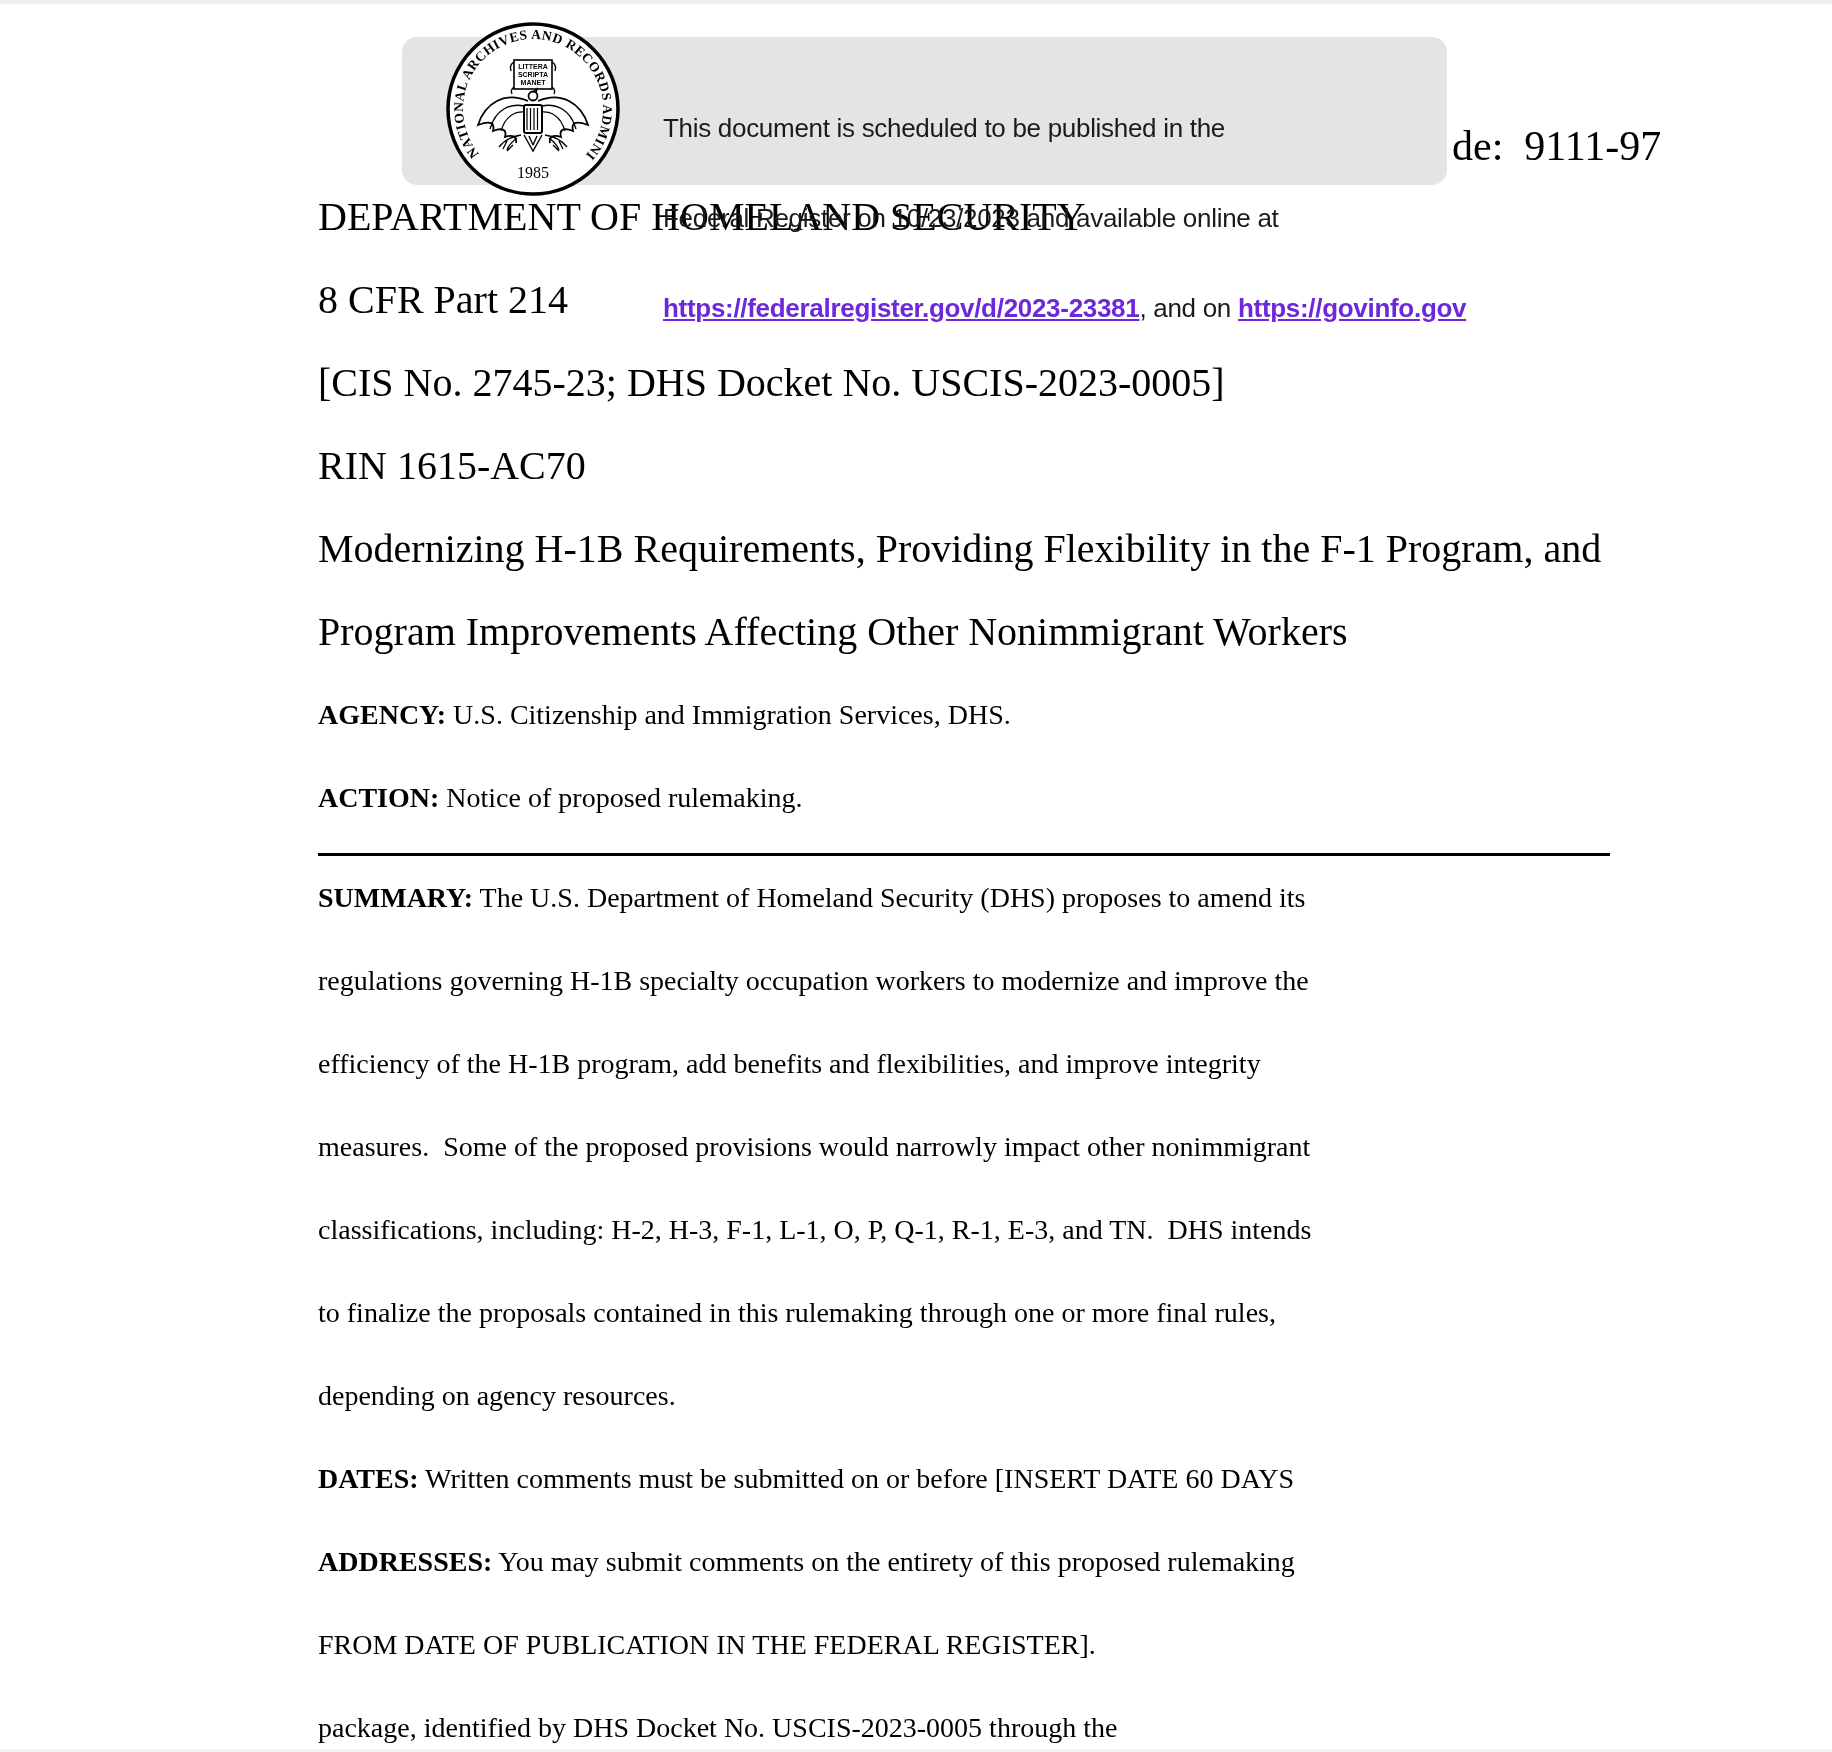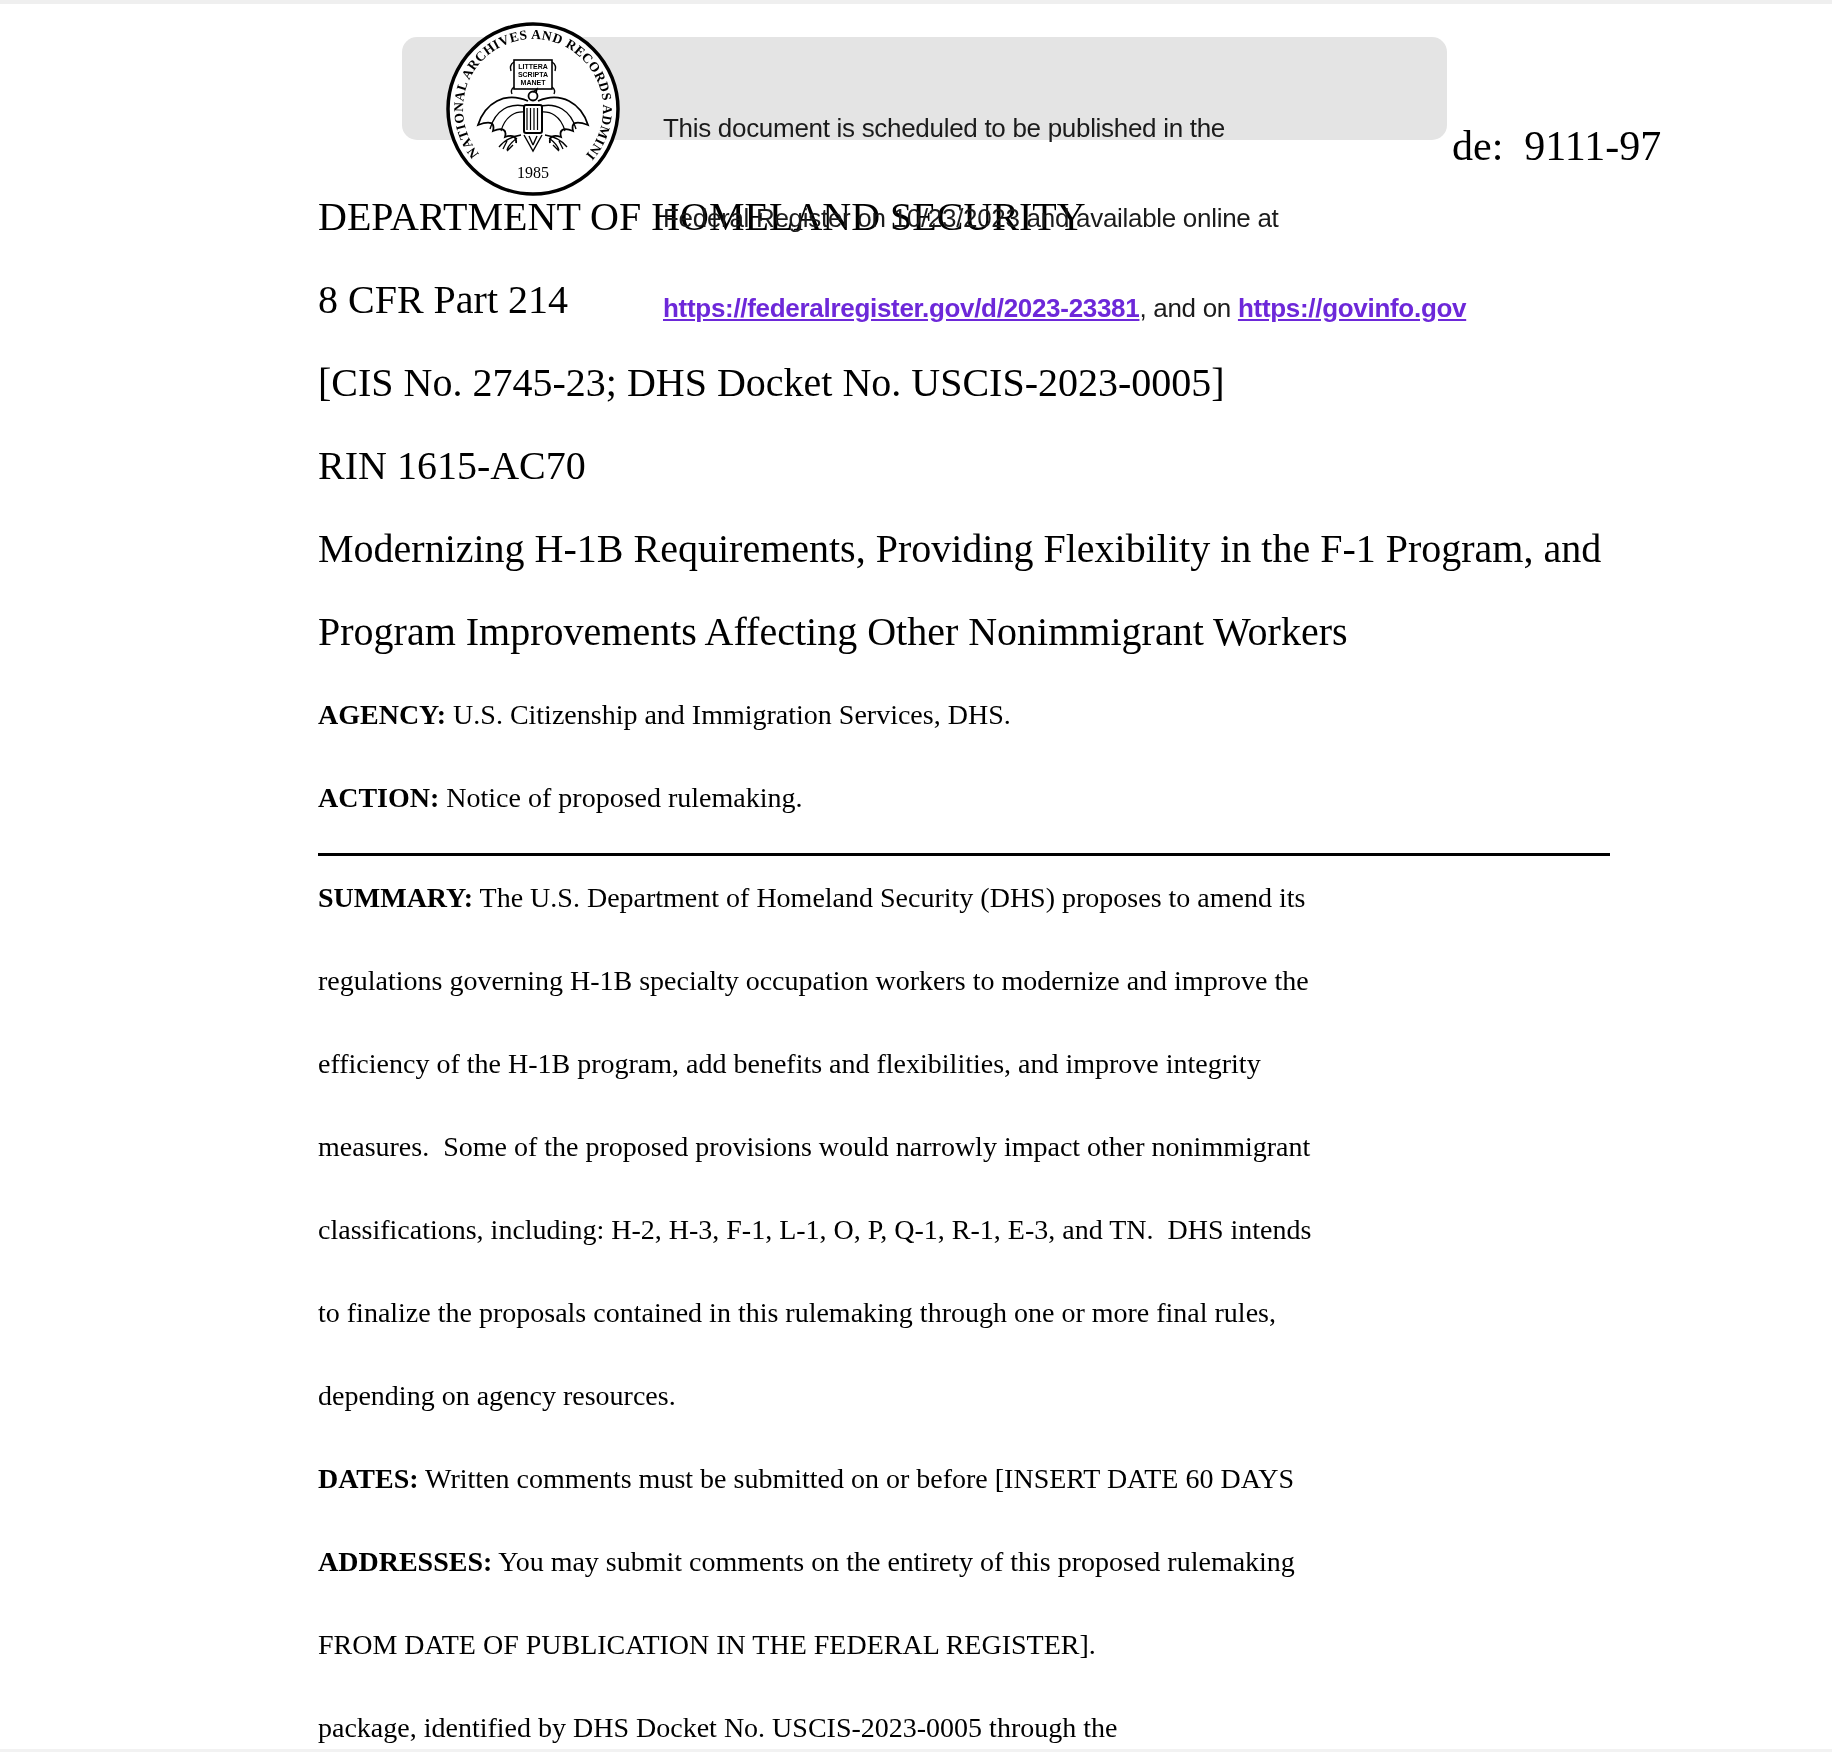--- a/index.html
+++ b/index.html
@@ -2,21 +2,21 @@
 <html><head>
 <meta charset="utf-8">
 <style>
   html,body{margin:0;padding:0;}
   body{width:1832px;height:1752px;position:relative;background:#ffffff;overflow:hidden;
        font-family:"Liberation Serif", serif;color:#000;}
   .top-strip{position:absolute;left:0;top:0;width:1832px;height:4px;background:#efefef;}
   .bottom-strip{position:absolute;left:0;bottom:0;width:1832px;height:3px;background:#f2f2f2;}
 
   
-  .prepub-banner{position:absolute;left:402px;top:37px;width:1045px;height:103px;
+  .prepub-banner{position:absolute;left:402px;top:37px;width:1045px;height:148px;
        background:#e4e4e4;border-radius:15px;z-index:1;}
   .banner-text{position:absolute;left:261px;top:16px;
        font-family:"Liberation Sans", sans-serif;font-size:26px;line-height:30px;
        letter-spacing:-0.3px;color:#1b1b1b;white-space:pre;}
   .banner-text a{color:#6d28d9;font-weight:bold;text-decoration:underline;}
 
   
   .seal{position:absolute;left:445px;top:21px;width:176px;height:176px;z-index:2;}
 
   

